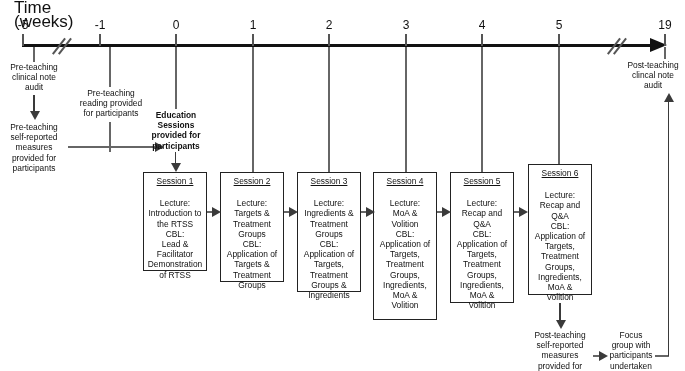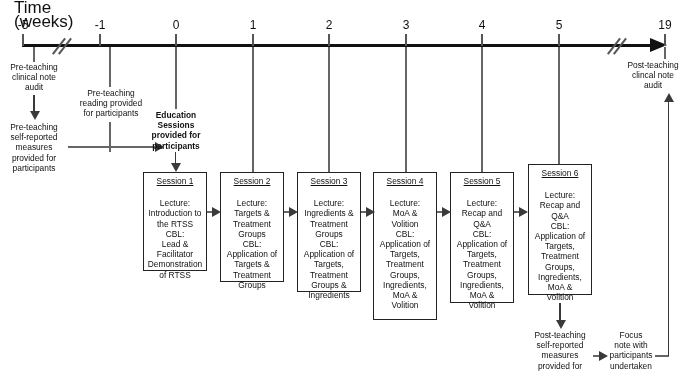--- a/index.html
+++ b/index.html
@@ -299,21 +299,21 @@
   <div class="abs arrow-down" style="left:559.9px; top:320px;"></div>
   <div class="abs note" style="left:527px; top:330px; width:66px;">Post-teaching
 self-reported
 measures
 provided for
 participants</div>
 
   <div class="abs hline" style="left:593px; top:355px; width:9px;"></div>
   <div class="abs arrow-right" style="left:599px; top:350.8px;"></div>
   <div class="abs note" style="left:602px; top:330px; width:58px;">Focus
-note with
+group with
 participants
 undertaken</div>
 
   <div class="abs hline" style="left:655px; top:355px; width:14px;"></div>
   <div class="abs vline-dark" style="left:667.5px; top:101px; height:255px;"></div>
   <div class="abs arrow-up" style="left:668.4px; top:93px;"></div>
 
   <div class="abs vline" style="left:664px; top:47px; height:12px;"></div>
   <div class="abs note" style="left:621px; top:60px; width:64px;">Post-teaching
 clincal note

